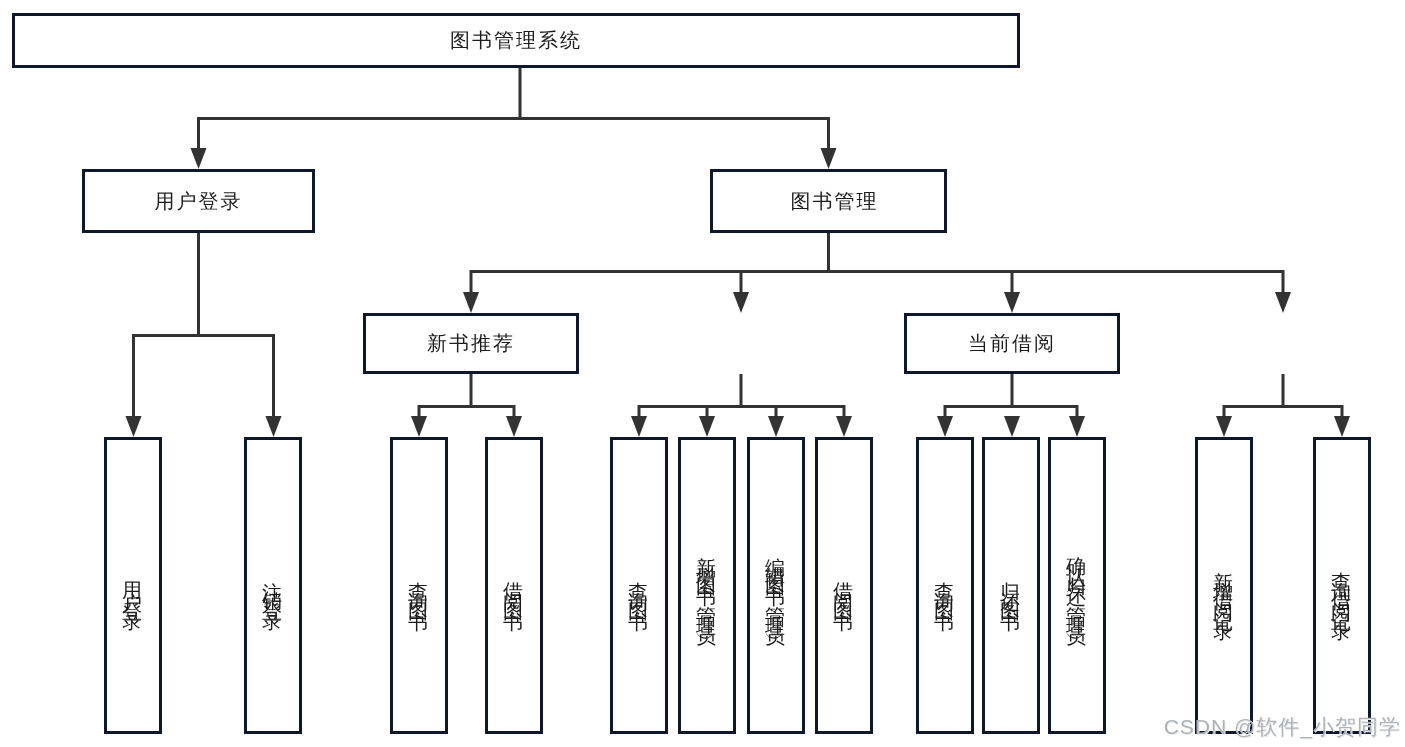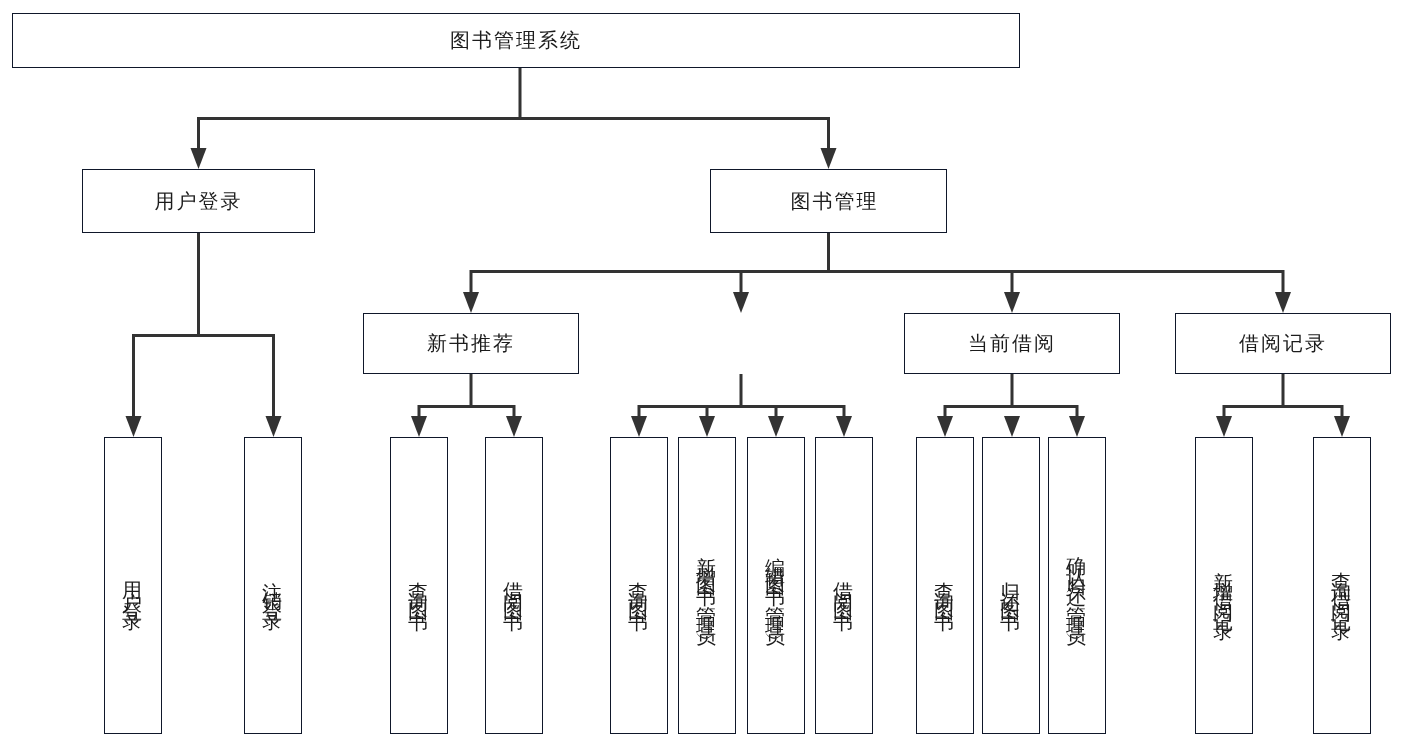--- a/index.html
+++ b/index.html
@@ -11,21 +11,21 @@
     overflow:hidden;
   }
   .connectors {
     position:absolute; left:0; top:0; width:1405px; height:747px;
     z-index:1;
   }
   .box {
     position:absolute;
     box-sizing:border-box;
     background:#ffffff;
-    border:1px solid #0f172a;
+    border:3px solid #0f172a;
     display:flex; align-items:center; justify-content:center;
     color:#1c1c1c;
     font-size:20px;
     letter-spacing:2px;
     z-index:2;
     white-space:nowrap;
   }
   .leaf {
     writing-mode:vertical-rl;
     text-orientation:mixed;
@@ -103,23 +103,20 @@
   <div class="box" style="left:710px; top:169px; width:237px; height:64px;padding-left:12px;">
     <span>图书管理</span>
   </div>
 
   <div class="box" style="left:363px; top:313px; width:216px; height:61px;justify-content:center;">
     <span>新书推荐</span>
   </div>
   <div class="box" style="left:904px; top:313px; width:216px; height:61px;text-align:right;">
     <span>当前借阅</span>
   </div>
-  <div class="box" style="left:1175px; top:313px; width:216px; height:61px;">
-    <span>借阅记录</span>
-  </div>
 
   <div class="box leaf" style="left:104px; top:437px; width:58px; height:297px;">
     <span>用户登录</span>
   </div>
   <div class="box leaf" style="left:244px; top:437px; width:58px; height:297px;">
     <span>注销登录</span>
   </div>
 
   <div class="box leaf" style="left:390px; top:437px; width:58px; height:297px;">
     <span>查询图书</span>
@@ -151,14 +148,15 @@
     <span>确认归还（管理员）</span>
   </div>
 
   <div class="box leaf" style="left:1195px; top:437px; width:58px; height:297px;">
     <span>新增借阅记录</span>
   </div>
   <div class="box leaf" style="left:1313px; top:437px; width:58px; height:297px;">
     <span>查询借阅记录</span>
   </div>
 
+  <div class="watermark">CSDN @软件_小贺同学</div>
 
 </div>
 
 </body></html>

